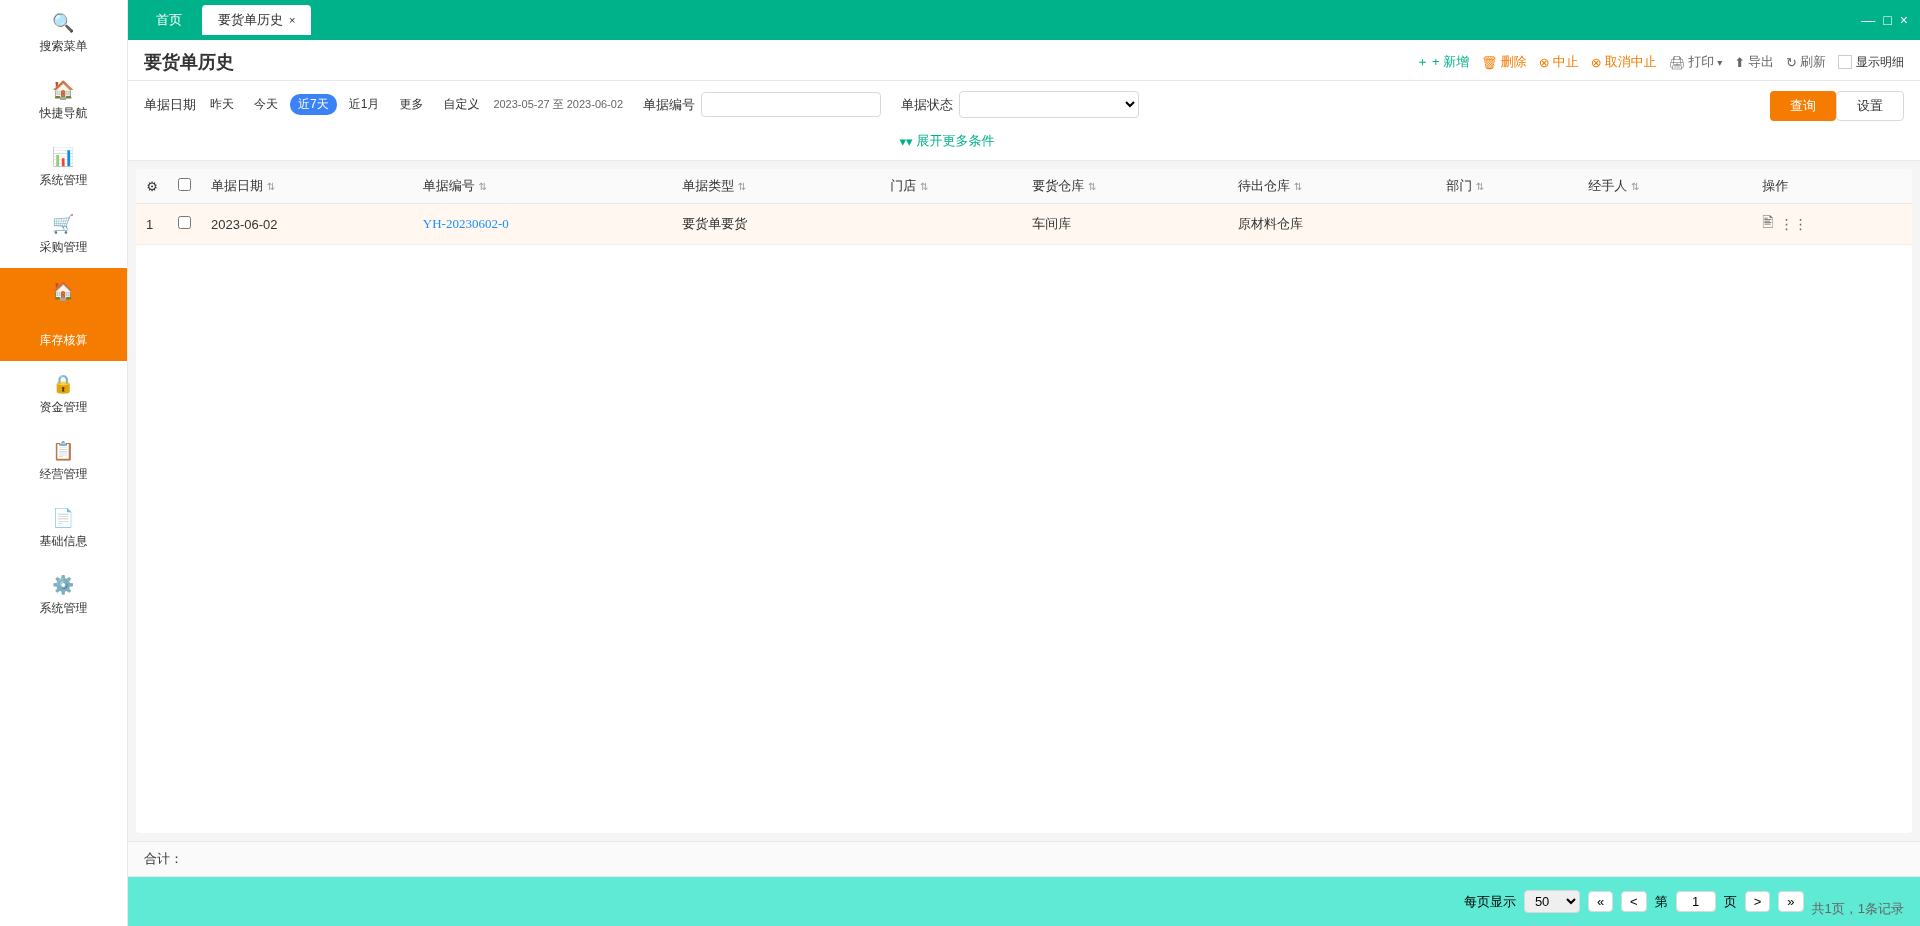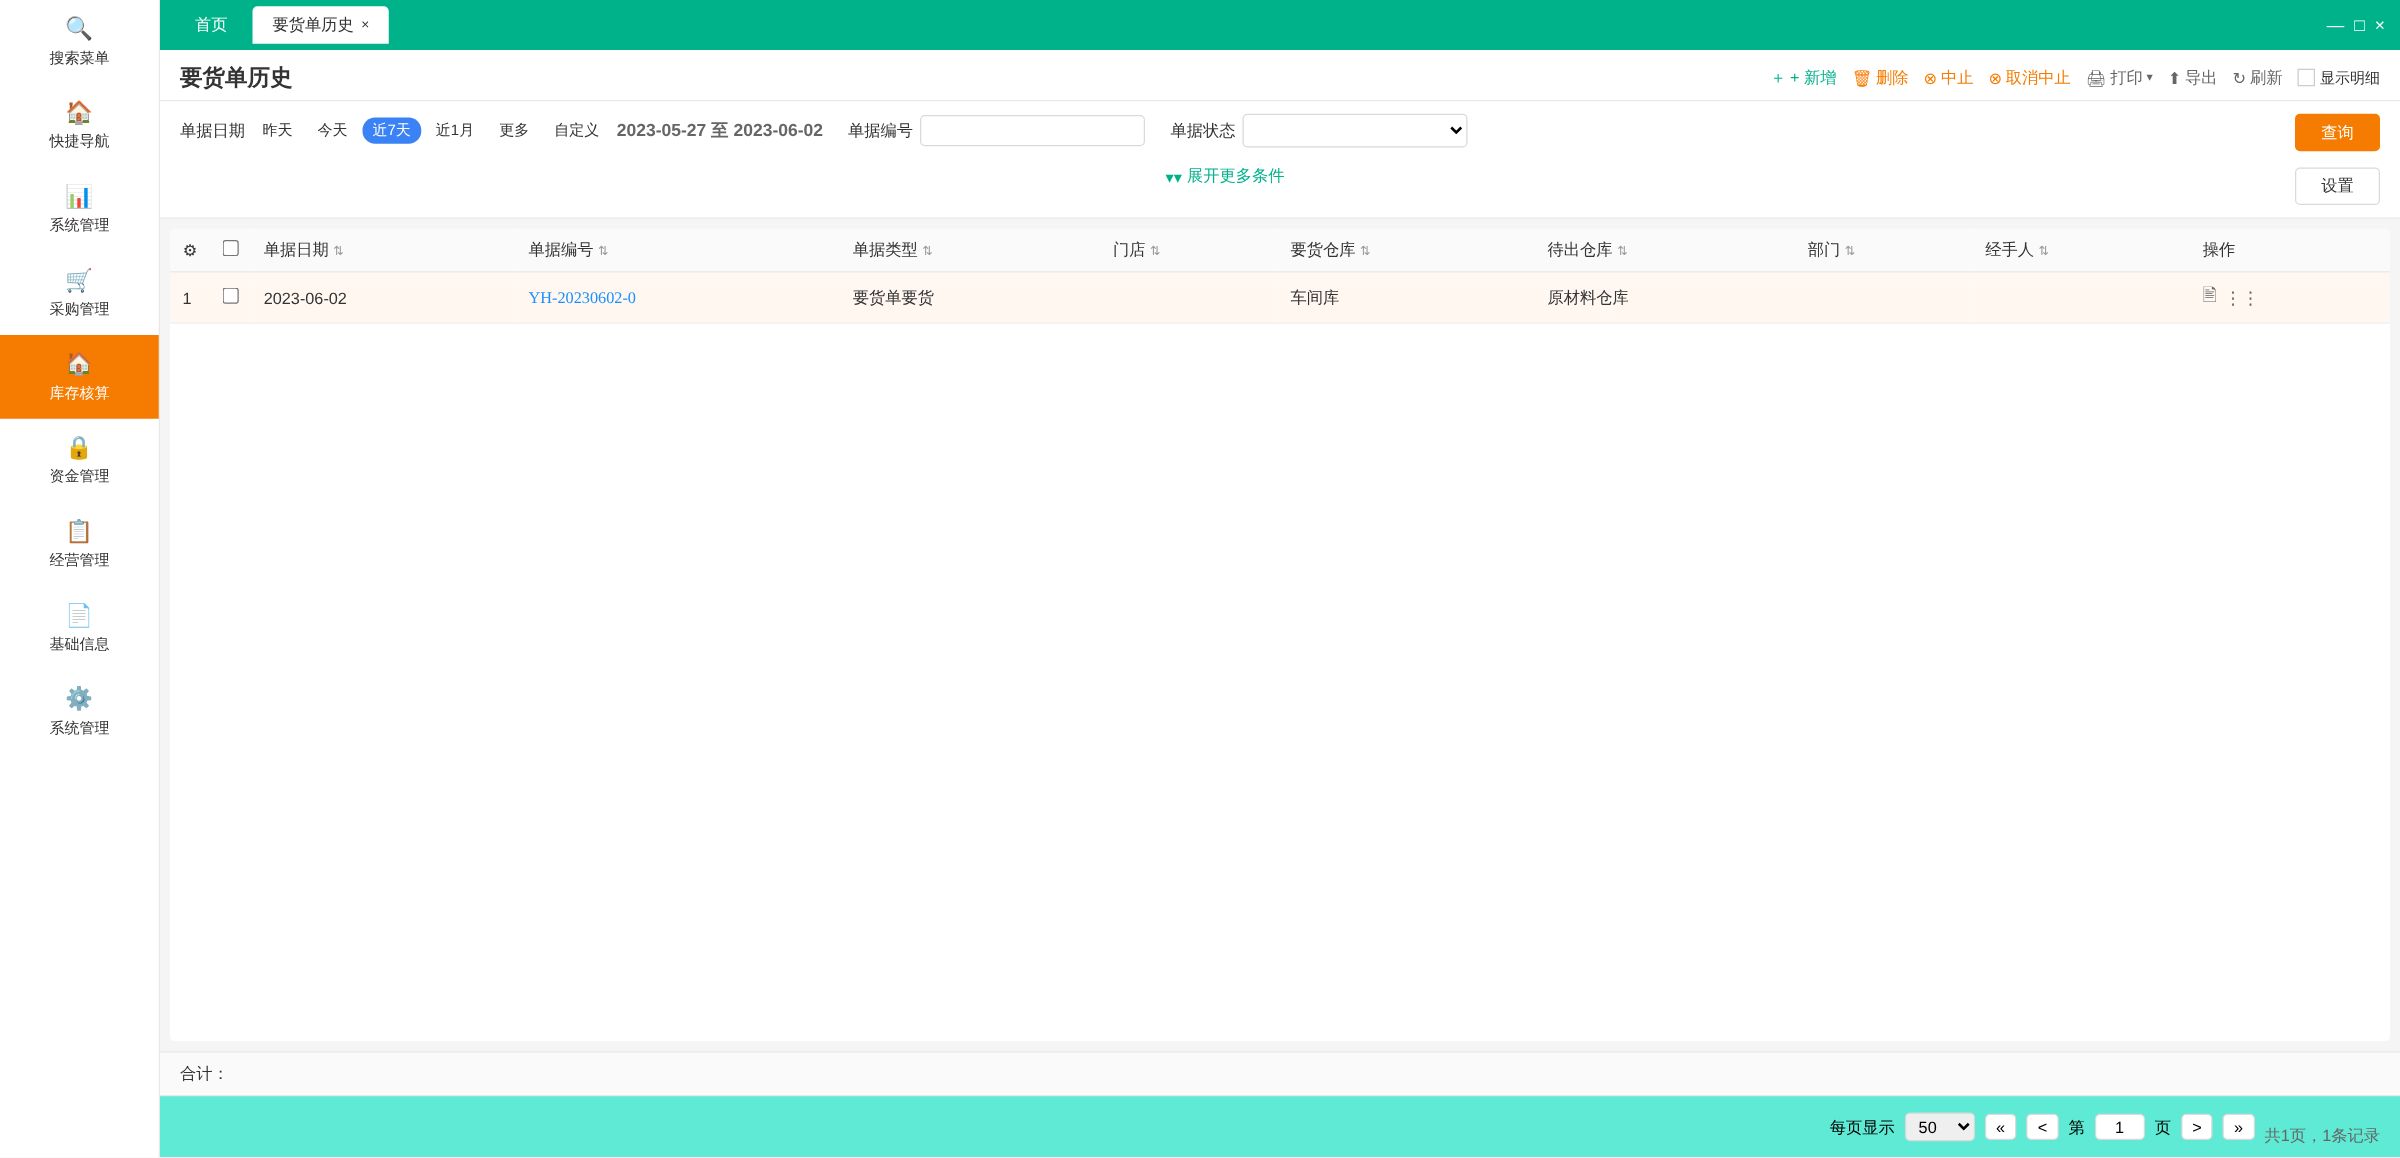--- a/index.html
+++ b/index.html
@@ -115,21 +115,21 @@
     .quick-btn {
       padding: 2px 8px;
       border-radius: 10px;
       cursor: pointer;
       font-size: 12px;
       color: #333;
       border: none;
       background: transparent;
     }
     .quick-btn.active { background: #3b82f6; color: #fff; border-radius: 10px; }
-    .filter-date-range { font-size: 14px; color: #666; font-weight: bold; }
+    .filter-date-range { font-size: 11px; color: #666; }
     .filter-input {
       border: 1px solid #d9d9d9;
       border-radius: 4px;
       padding: 4px 8px;
       font-size: 13px;
       width: 180px;
       outline: none;
     }
     .filter-select {
       border: 1px solid #d9d9d9;
@@ -145,21 +145,21 @@
       align-items: center;
       gap: 4px;
       color: #00b28a;
       cursor: pointer;
       font-size: 13px;
       margin-top: 6px;
       justify-content: center;
     }
 
     
-    .action-btns { display: flex; flex-direction: column; gap: 13px; }
+    .action-btns { display: flex; flex-direction: row; gap: 0; align-items: center; }
     .query-btn {
       background: #f57c00;
       color: #fff;
       border: none;
       border-radius: 4px;
       padding: 6px 20px;
       cursor: pointer;
       font-size: 13px;
     }
     .settings-btn {
@@ -267,21 +267,21 @@
   <div class="sidebar-item">
     <span class="sidebar-icon">📊</span>
     <span>系统管理</span>
   </div>
   <div class="sidebar-item">
     <span class="sidebar-icon">🛒</span>
     <span>采购管理</span>
   </div>
   <div class="sidebar-item active" style="background:#f57c00;color:#fff;border-radius:0;">
     <span class="sidebar-icon" style="color:#fff;">🏠</span>
-    <span style="color:#fff;">库存核算</span>
+    <span style="color:#fff;margin-top:26px;">库存核算</span>
   </div>
   <div class="sidebar-item">
     <span class="sidebar-icon">🔒</span>
     <span>资金管理</span>
   </div>
   <div class="sidebar-item">
     <span class="sidebar-icon">📋</span>
     <span>经营管理</span>
   </div>
   <div class="sidebar-item">

